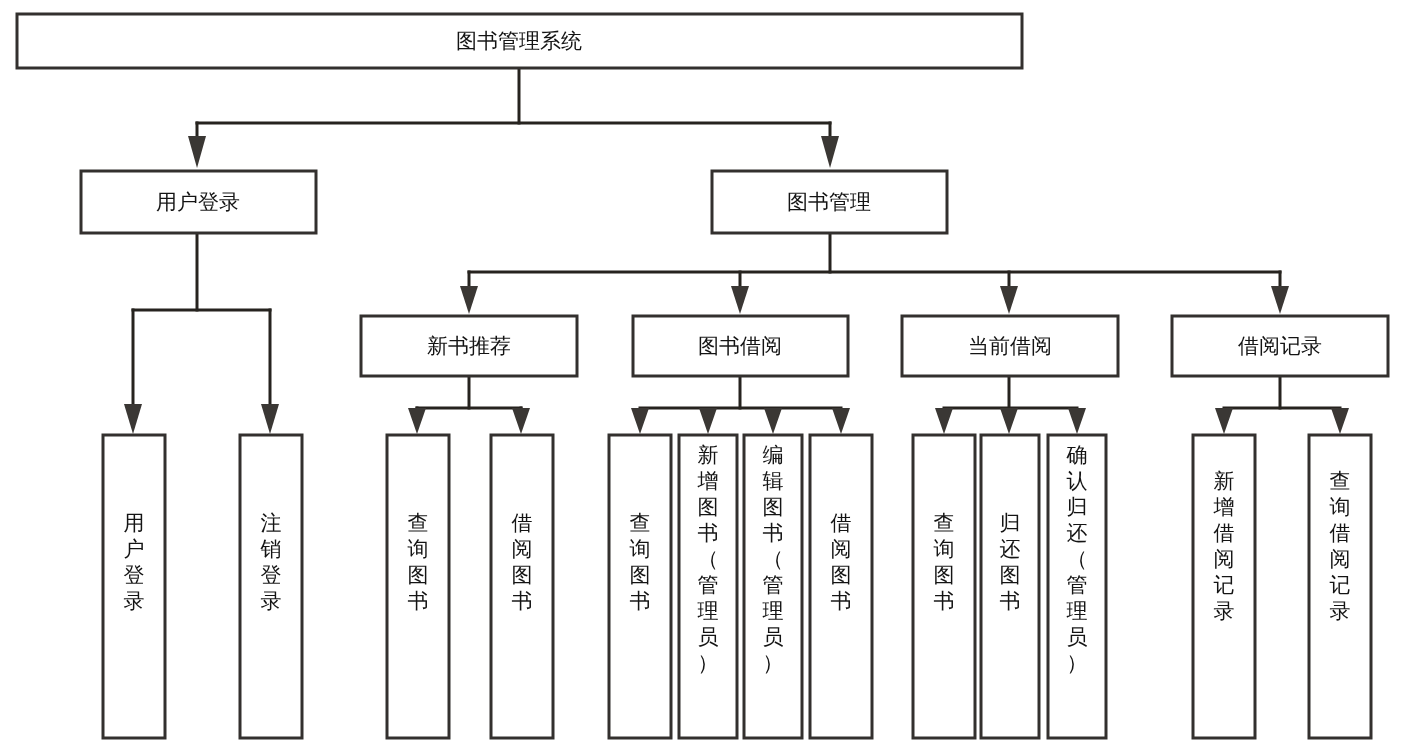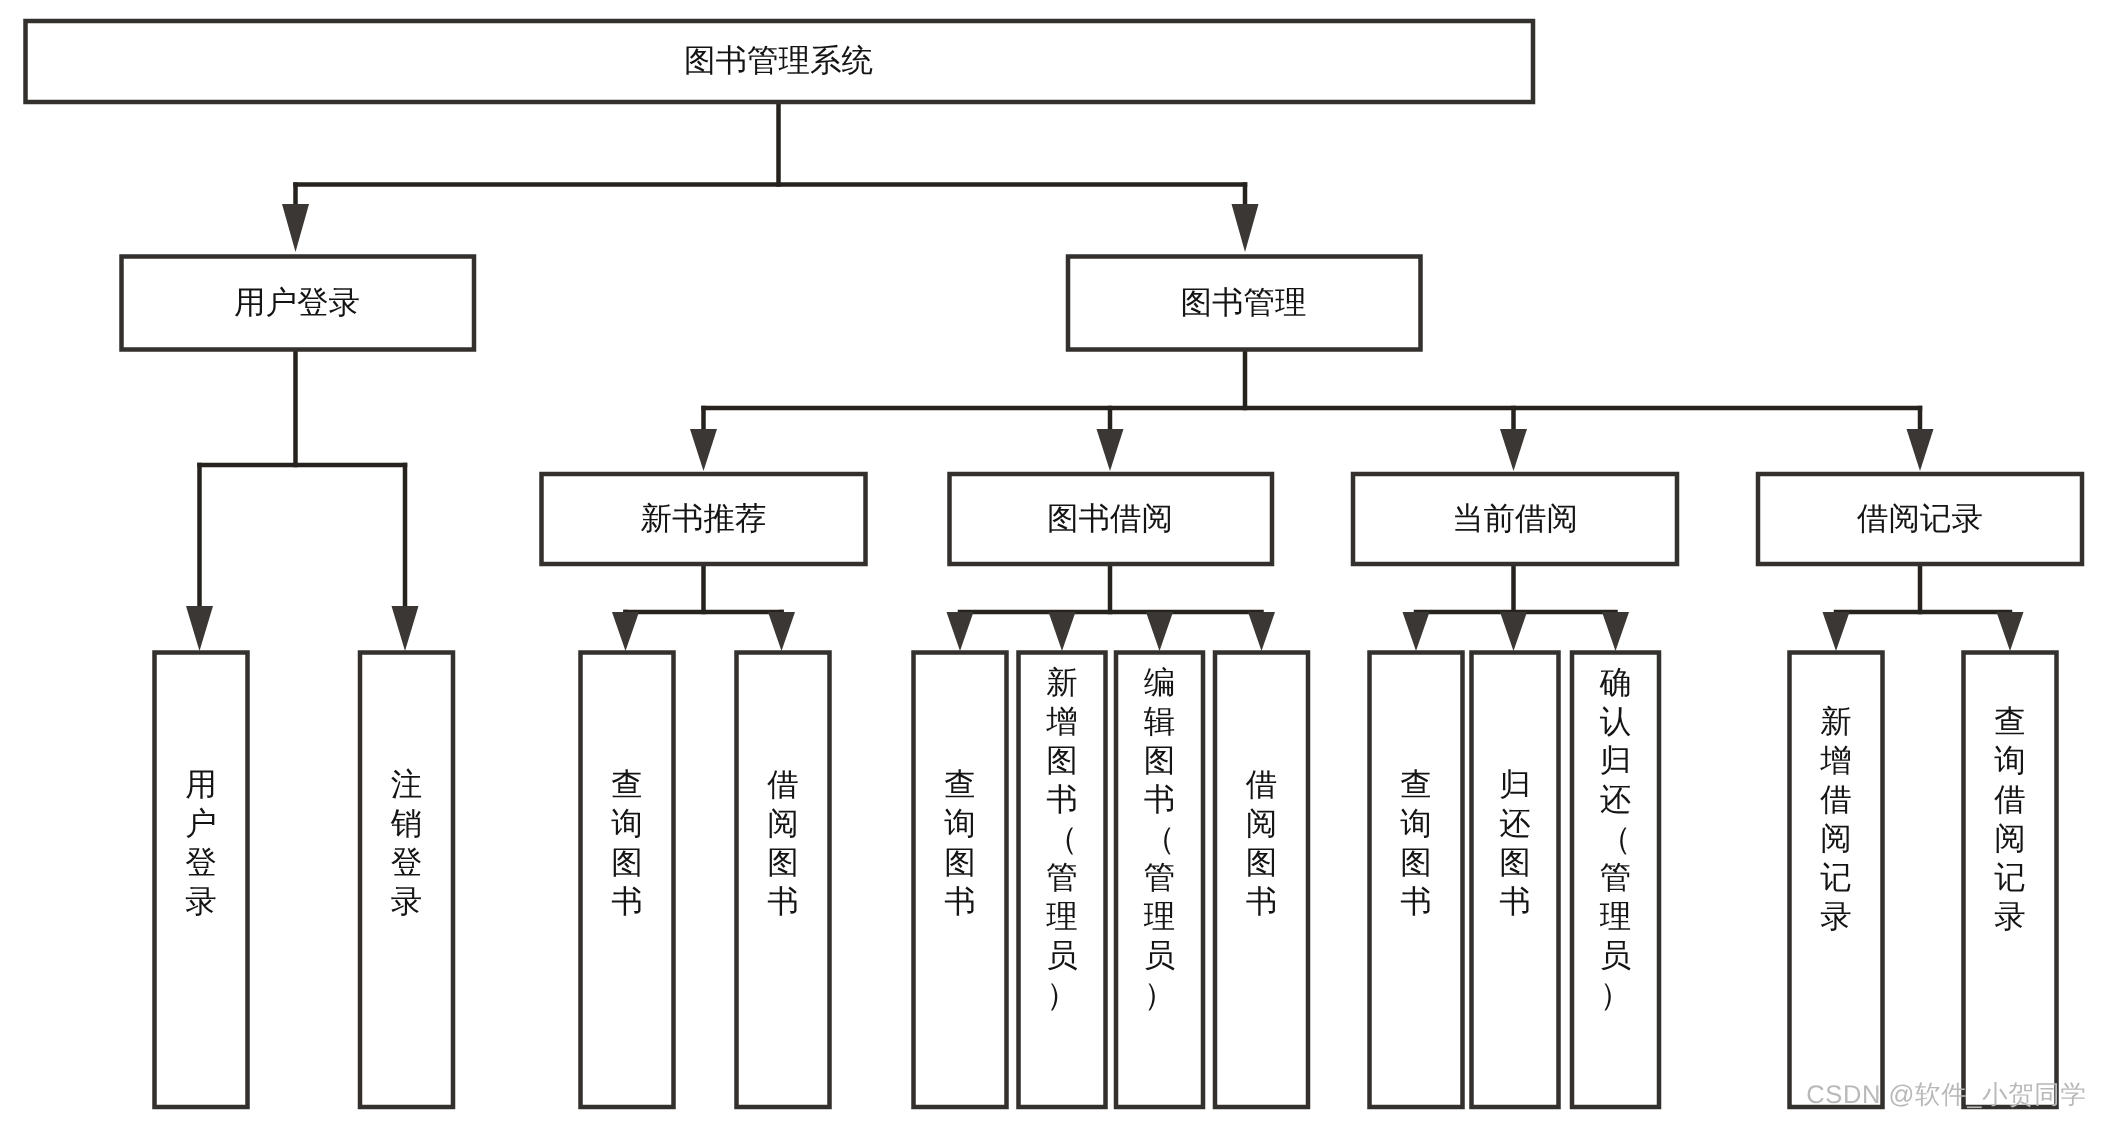--- a/index.html
+++ b/index.html
@@ -232,15 +232,14 @@
       <rect class="node-box" x="1193" y="435" width="62" height="303"></rect>
       <text class="node-label-vertical" x="1224" y="488"><tspan x="1224" y="488">新</tspan><tspan x="1224" y="514">增</tspan><tspan x="1224" y="540">借</tspan><tspan x="1224" y="566">阅</tspan><tspan x="1224" y="592">记</tspan><tspan x="1224" y="618">录</tspan></text>
     </g>
     <g>
       <rect class="node-box" x="1309" y="435" width="62" height="303"></rect>
       <text class="node-label-vertical" x="1340" y="488"><tspan x="1340" y="488">查</tspan><tspan x="1340" y="514">询</tspan><tspan x="1340" y="540">借</tspan><tspan x="1340" y="566">阅</tspan><tspan x="1340" y="592">记</tspan><tspan x="1340" y="618">录</tspan></text>
     </g>
 
   </svg>
 
-  <div class="watermark">CSDN @软件_小贺同学</div>
 
 </div>
 
 </body></html>

